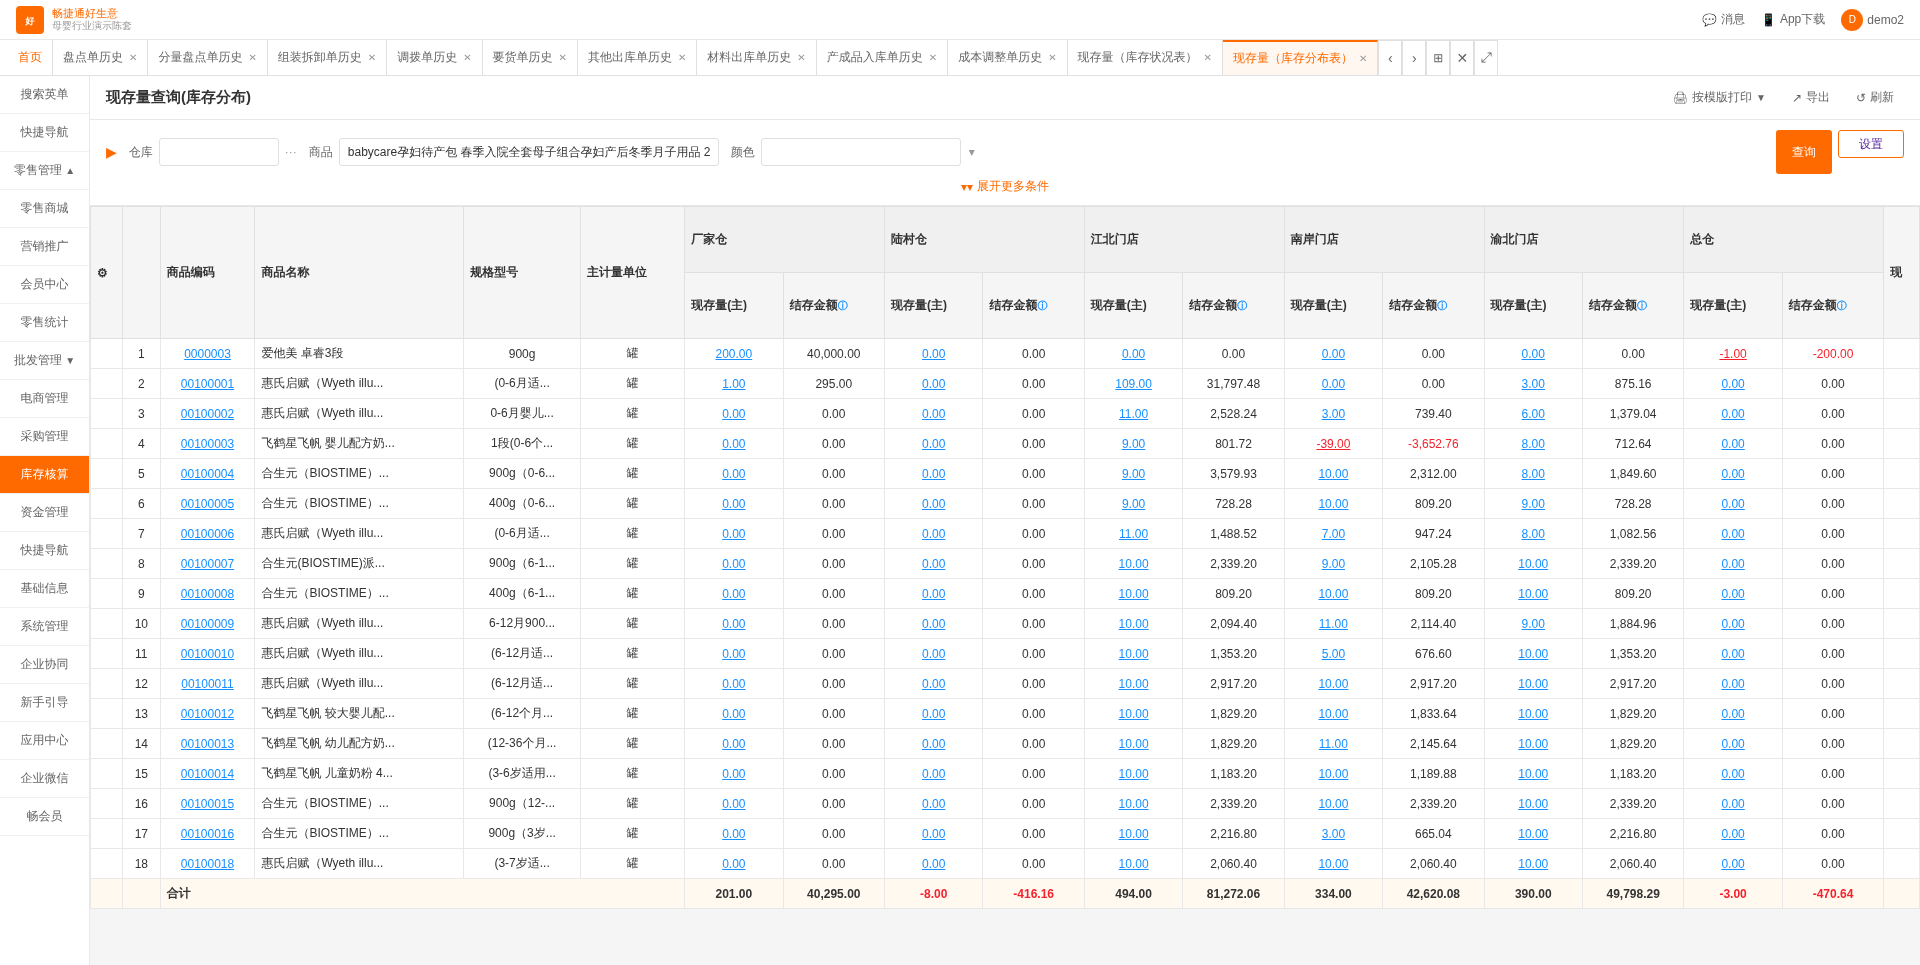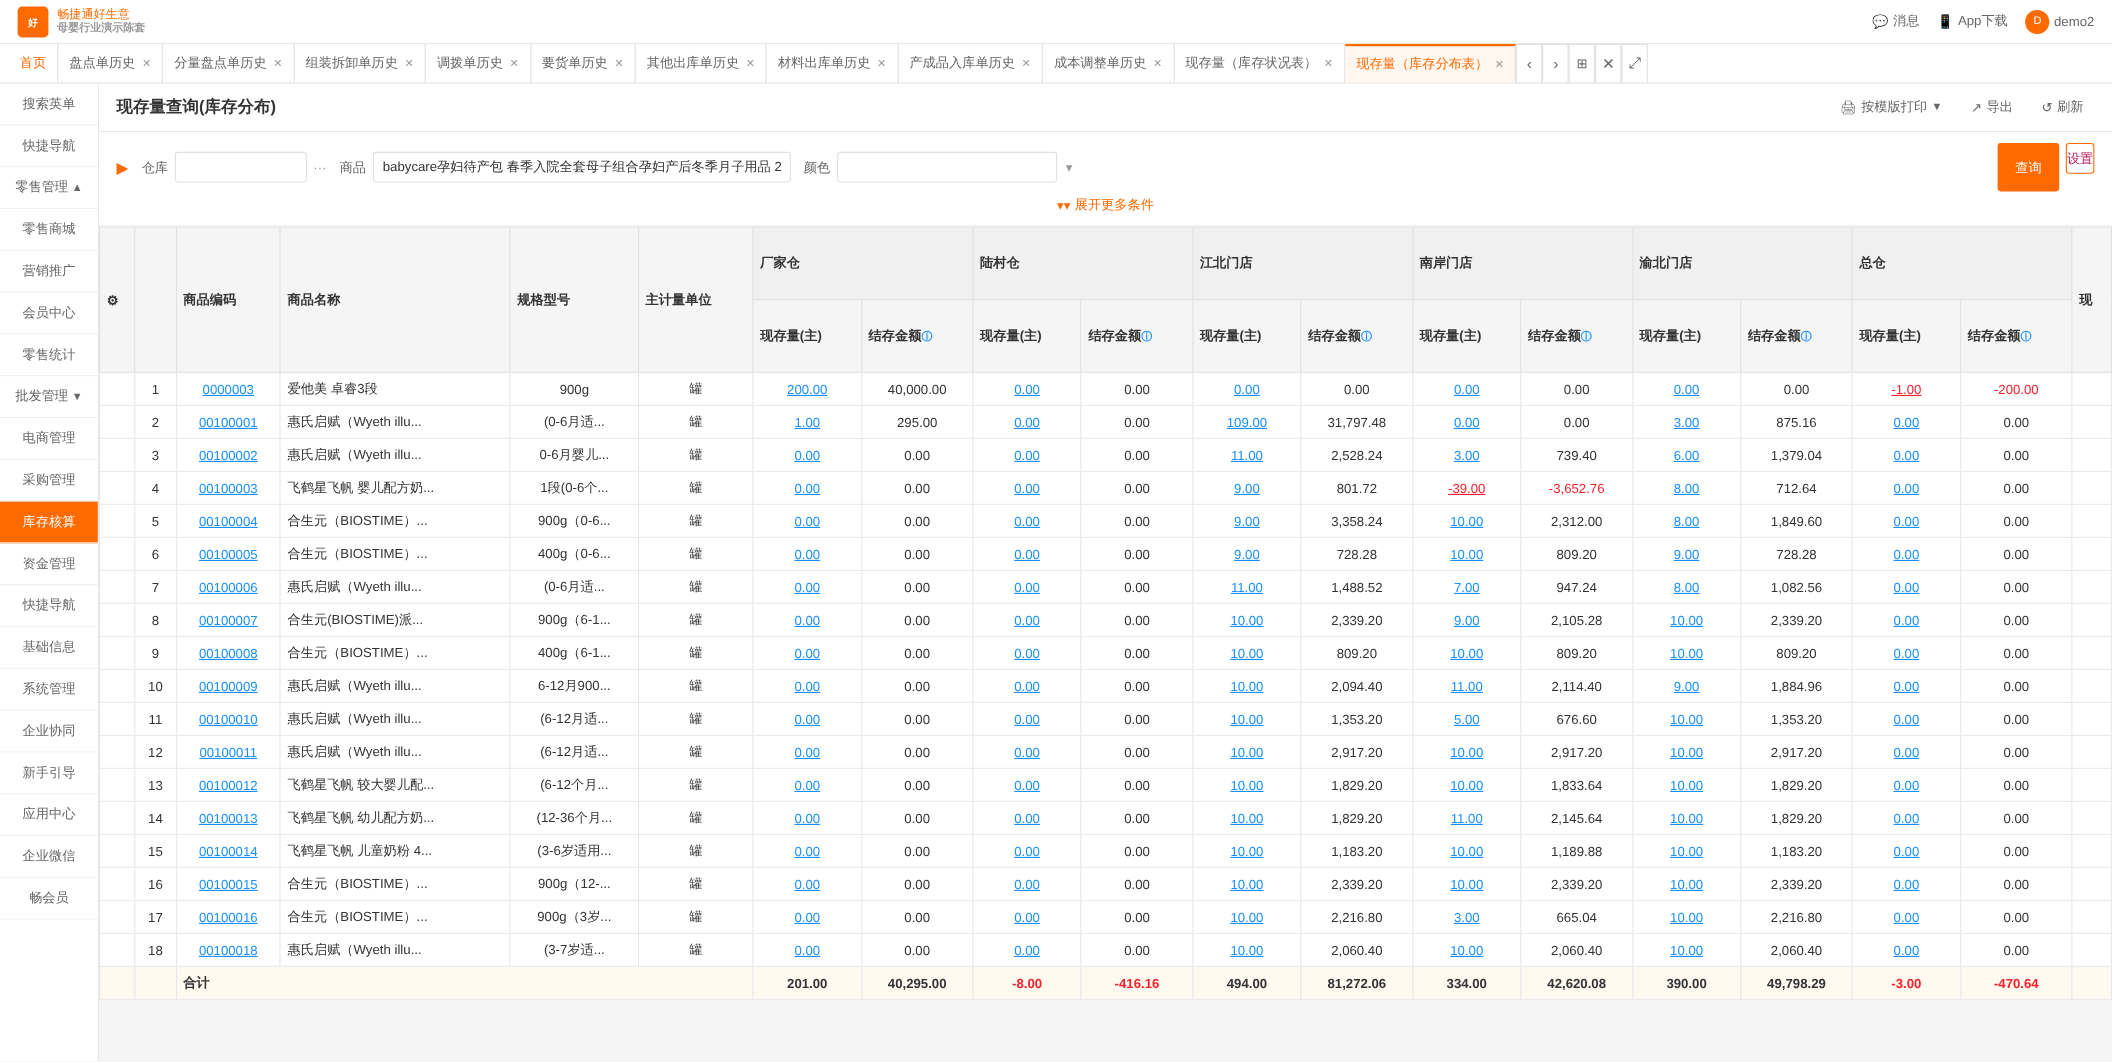--- a/index.html
+++ b/index.html
@@ -41,21 +41,21 @@
     .filter-bar { background: #fff; padding: 10px 16px; border-bottom: 1px solid #e8e8e8; }
     .filter-item { display: flex; align-items: center; gap: 6px; }
     .filter-label { color: #666; font-size: 12px; white-space: nowrap; }
     .filter-input { border: 1px solid #e0e0e0; border-radius: 3px; padding: 4px 8px; font-size: 12px; height: 28px; min-width: 80px; color: #333; }
     .filter-input-wide { min-width: 320px; }
     .filter-expand { display: flex; align-items: center; gap: 4px; color: #ff6a00; cursor: pointer; font-size: 12px; justify-content: center; margin-top: 4px; }
     .orange-arrow { color: #ff6a00; font-size: 14px; cursor: pointer; }
 
     
     .btn-orange { background: #ff6a00; color: #fff; border: none; border-radius: 3px; padding: 5px 16px; font-size: 12px; cursor: pointer; height: 44px; }
-    .btn-orange-outline { background: #fff; color: #be185d; border: 1px solid #ff6a00; border-radius: 3px; padding: 4px 0; font-size: 12px; cursor: pointer; height: 28px; }
+    .btn-orange-outline { background: #fff; color: #4c1d95; border: 1px solid #ff6a00; border-radius: 3px; padding: 4px 20px; font-size: 12px; cursor: pointer; height: 28px; }
 
     
     .table-container { flex: 1; overflow: auto; padding: 0; }
     table { width: 100%; border-collapse: collapse; font-size: 12px; }
     thead tr { background: #f5f5f5; }
     thead th { padding: 24px 6px; text-align: left; border: 1px solid #e0e0e0; font-weight: bold; color: #333; white-space: nowrap; font-size: 12px; }
     thead th.group-header { background: #f0f0f0; }
     tbody tr { background: #fff; }
     tbody tr.summary-row { background: #fff9f0; font-weight: bold; }
     tbody td { padding: 6px 6px; text-align: center; border: 1px solid #e8e8e8; color: #333; white-space: nowrap; font-size: 12px; }
@@ -77,21 +77,21 @@
 <div class="top-bar">
   <div class="top-bar-left">
     <div class="logo-icon">
       <svg width="18" height="18" viewBox="0 0 18 18">
           <rect width="18" height="18" rx="3" fill="#ff6a00"></rect>
           <text x="9" y="13" text-anchor="middle" fill="#fff" font-size="9" font-family="Arial">好</text>
         </svg>
     </div>
     <div style="display:flex;flex-direction:column;line-height:1.2">
       <span style="font-size:11px;font-weight:normal;color:#ff6a00;">畅捷通好生意</span>
-      <span style="font-size:10px;color:#999;display:flex;align-items:center;gap:2px;font-weight:bold;">母婴行业演示陈套</span>
+      <span style="font-size:10px;color:#999;display:flex;align-items:center;gap:2px;">母婴行业演示陈套</span>
     </div>
   </div>
   <div class="top-bar-right">
     <div class="top-bar-item">
       <span>💬</span>
       <span>消息</span>
     </div>
     <div class="top-bar-item">
       <span>📱</span>
       <span>App下载</span>
@@ -355,21 +355,21 @@
     <td>5</td>
     <td><span class="link-text">00100004</span></td>
     <td class="text-left">合生元（BIOSTIME）...</td>
     <td>900g（0-6...</td>
     <td>罐</td>
     <td><span class="link-text">0.00</span></td>
     <td>0.00</td>
     <td><span class="link-text">0.00</span></td>
     <td>0.00</td>
     <td><span class="link-text">9.00</span></td>
-    <td>3,358.24</td>
+    <td>3,579.93</td>
     <td><span class="link-text">10.00</span></td>
     <td>2,312.00</td>
     <td><span class="link-text">8.00</span></td>
     <td>1,849.60</td>
     <td><span class="link-text">0.00</span></td>
     <td>0.00</td>
     <td></td>
   </tr>
             <tr>
     <td></td>

